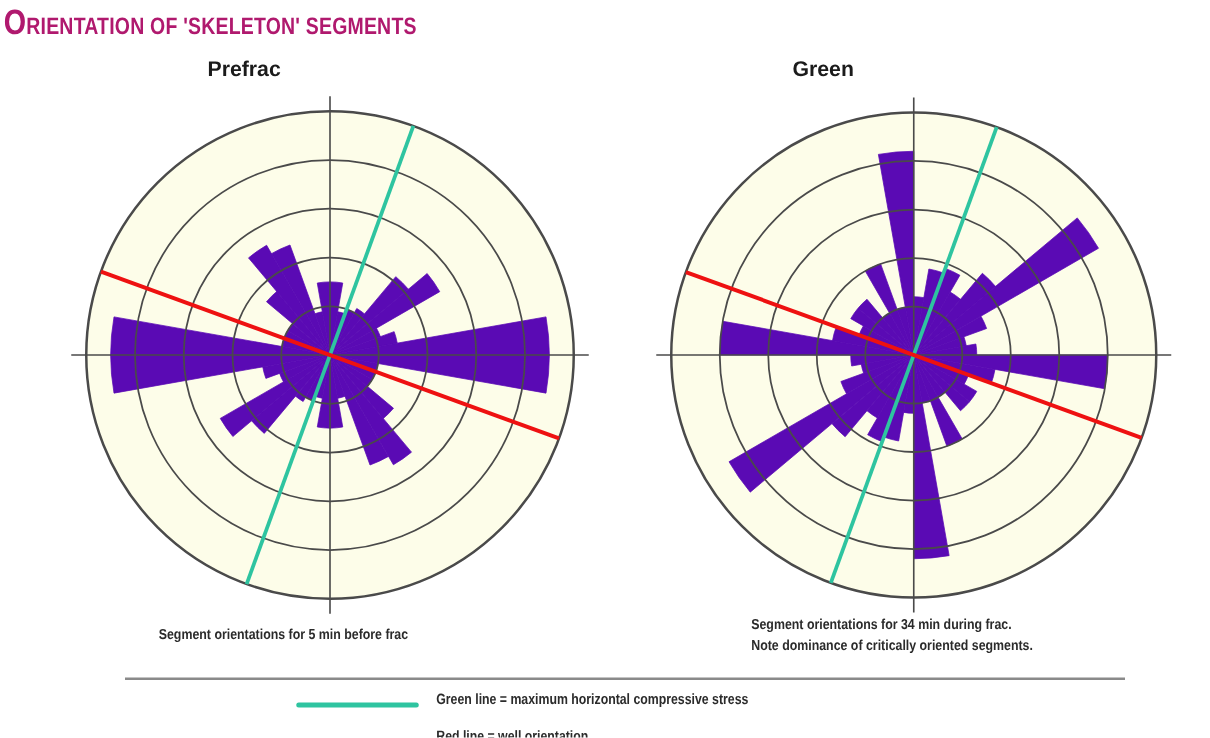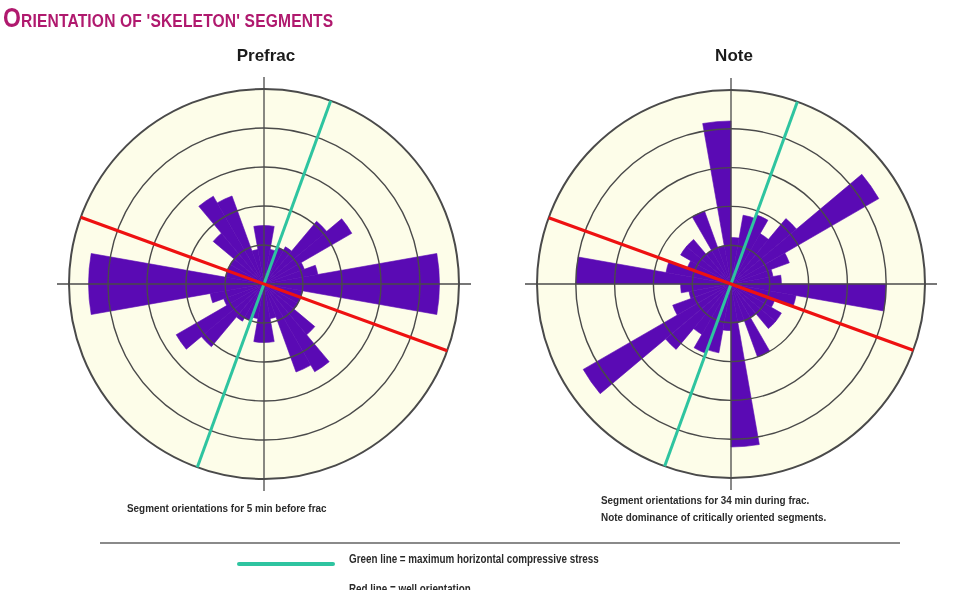--- a/index.html
+++ b/index.html
@@ -1,20 +1,20 @@
 <!DOCTYPE html>
 <html><head>
 <meta charset="utf-8">
 <style>
   html, body { margin: 0; padding: 0; background: #ffffff; }
   body { width: 968px; height: 590px; position: relative; overflow: hidden; font-family: "Liberation Sans", sans-serif; }
   .fig-title { position: absolute; left: 3px; top: 4px; font-family: "Liberation Sans", sans-serif; font-weight: bold; color: #b0196e; font-size: 19px; letter-spacing: 0.2px; transform: scaleX(0.82); transform-origin: left top; white-space: nowrap; text-transform: uppercase; }
   .fig-title .cap { font-size: 28px; line-height: 28px; }
   .fig-num { position: absolute; left: 932px; top: 24px; font-size: 10px; color: #9a9a9a; font-family: Liberation Sans, sans-serif; margin-left: 39px; }
-  .chart-title { position: absolute; top: 46px; font-weight: bold; font-size: 17px; color: #1b1b1b; text-align: center; width: 200px; }
+  .chart-title { position: absolute; top: 46px; font-weight: bold; font-size: 17px; color: #1b1b1b; width: 200px; }
   #prefrac-title { left: 166px; }
   #frac-title { left: 634px; }
   svg.rose { position: absolute; left: 0; top: 0; }
   .caption { position: absolute; font-size: 11.5px; font-weight: bold; color: #2b2b2b; line-height: 17px; transform: scaleX(0.86); transform-origin: left top; white-space: nowrap; }
   #prefrac-caption { left: 127px; top: 500px; }
   #frac-caption { left: 601px; top: 492px; }
   .divider { position: absolute; left: 100px; top: 542px; width: 800px; height: 2px; background: #8a8a8a; }
   .legend-row { position: absolute; left: 237px; height: 16px; display: flex; align-items: flex-end; }
   .legend-swatch { width: 98px; height: 4px; border-radius: 2px; }
   .legend-label { margin-left: 14px; font-size: 12px; font-weight: bold; color: #2b2b2b; transform: scaleX(0.82); transform-origin: left center; white-space: nowrap; }
@@ -23,21 +23,21 @@
 </style>
 </head>
 <body>
 
 <div class="fig-title">
   <span class="cap">O</span><span>rientation of 'skeleton' segments</span>
 </div>
 <div class="fig-num">Fig. 6</div>
 
 <div id="prefrac-title" class="chart-title">Prefrac</div>
-<div id="frac-title" class="chart-title">Note</div>
+<div id="frac-title" class="chart-title">Green</div>
 
 <svg class="rose" id="rose-svg" width="968" height="590">
   <g id="rose-prefrac">
       <circle cx="264" cy="284" r="195" fill="#fdfde9" stroke="none"></circle>
       <path d="M264,284 L264.0,225.5 A58.5,58.5 0 0 1 274.2,226.4 Z" fill="#5a0ab4" stroke="#5a0ab4" stroke-width="0.6"></path>
       <path d="M264,284 L264.0,342.5 A58.5,58.5 0 0 1 253.8,341.6 Z" fill="#5a0ab4" stroke="#5a0ab4" stroke-width="0.6"></path>
       <path d="M264,284 L270.1,249.4 A35.1,35.1 0 0 1 276.0,251.0 Z" fill="#5a0ab4" stroke="#5a0ab4" stroke-width="0.6"></path>
       <path d="M264,284 L257.9,318.6 A35.1,35.1 0 0 1 252.0,317.0 Z" fill="#5a0ab4" stroke="#5a0ab4" stroke-width="0.6"></path>
       <path d="M264,284 L277.3,247.4 A39,39 0 0 1 283.5,250.2 Z" fill="#5a0ab4" stroke="#5a0ab4" stroke-width="0.6"></path>
       <path d="M264,284 L250.7,320.6 A39,39 0 0 1 244.5,317.8 Z" fill="#5a0ab4" stroke="#5a0ab4" stroke-width="0.6"></path>

